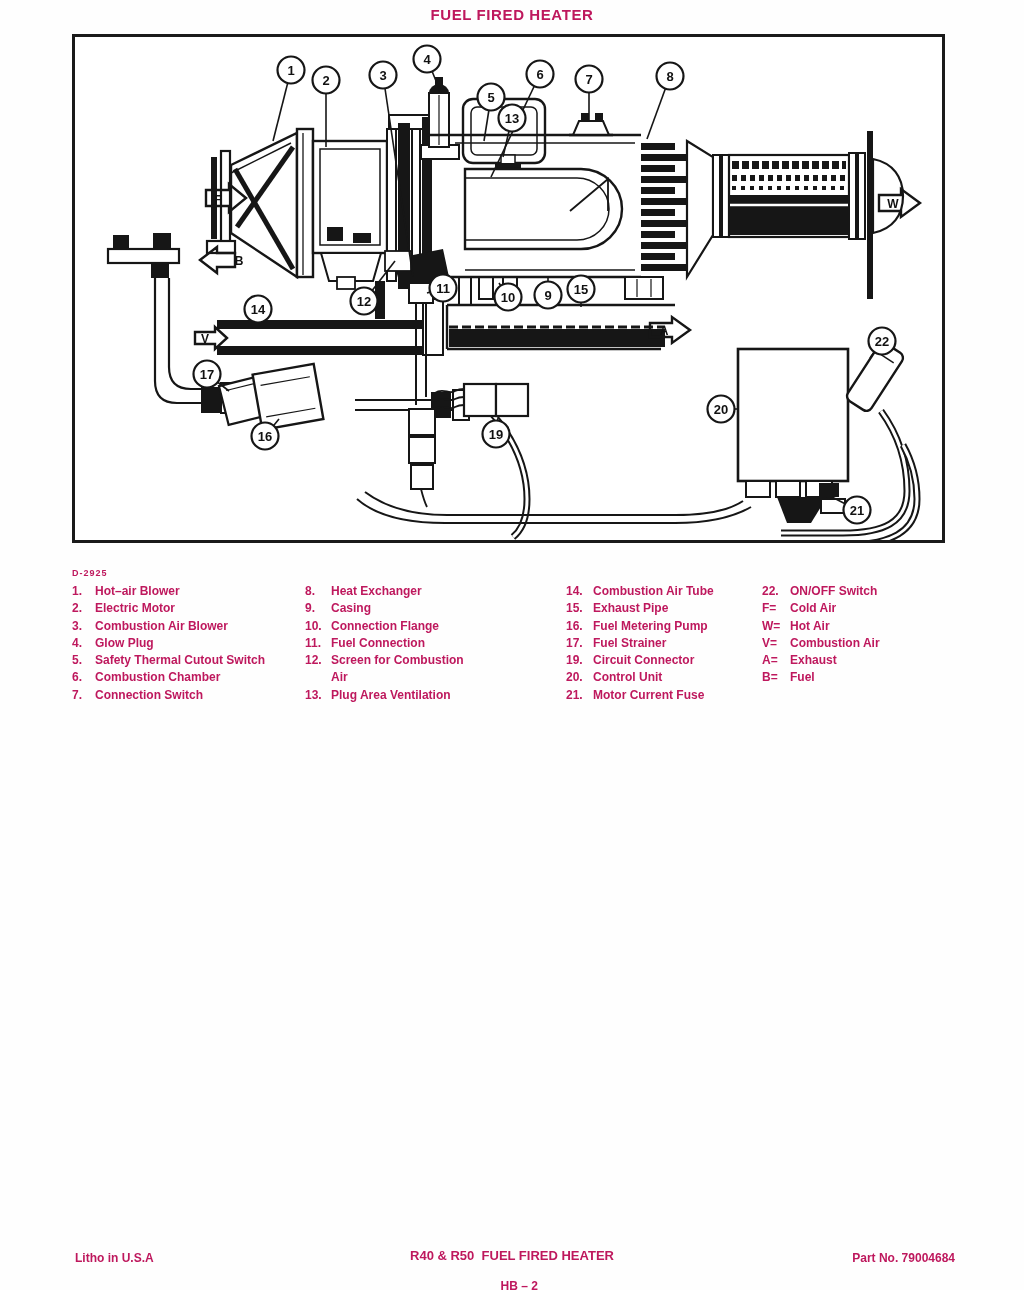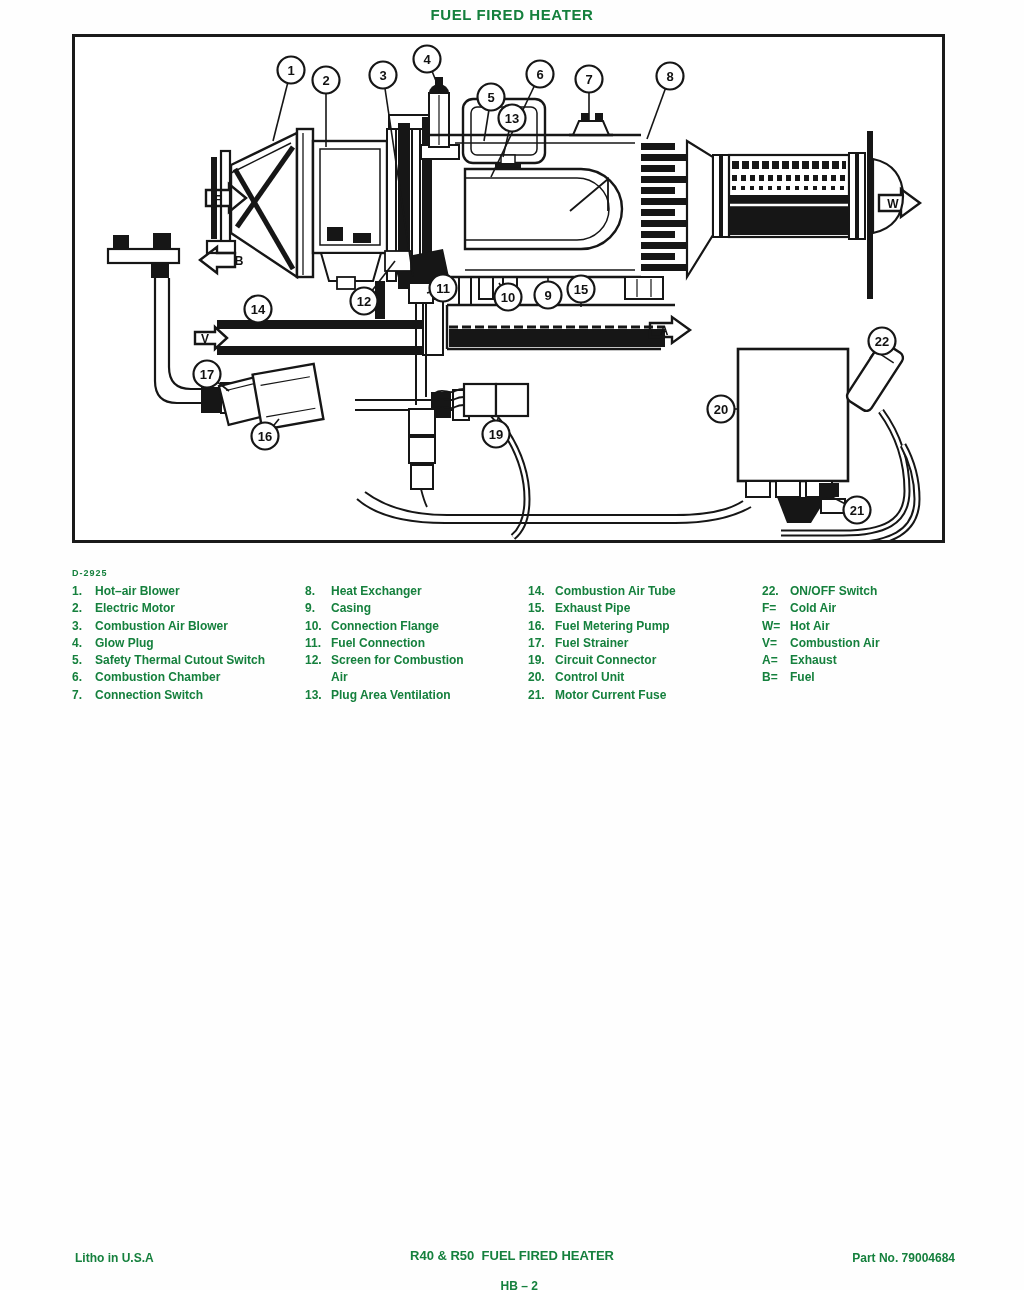--- a/index.html
+++ b/index.html
@@ -1,32 +1,32 @@
 <!DOCTYPE html>
 <html><head>
 <meta charset="utf-8">
 <style>
   html,body{margin:0;padding:0;background:#fff;}
   .page{position:relative;width:1024px;height:1290px;background:#fefefe;
-        font-family:"Liberation Sans",sans-serif;color:#15803d;overflow:hidden;}
+        font-family:"Liberation Sans",sans-serif;color:#be185d;overflow:hidden;}
   .page-title{position:absolute;top:6px;left:0;width:100%;text-align:center;
         font-size:15px;font-weight:700;letter-spacing:.6px;}
   .diagram-box{position:absolute;left:72px;top:34px;width:873px;height:509px;
         border:3px solid #1a1a1a;box-sizing:border-box;background:#fff;}
   .diagram-box svg{display:block;width:867px;height:503px;}
   .figure-code{position:absolute;left:72px;top:568px;font-size:9px;font-weight:700;letter-spacing:1px;}
   .figure-caption{position:absolute;top:557px;left:0;width:100%;text-align:center;
         font-size:13.5px;font-weight:700;white-space:pre;}
   .legend-col{position:absolute;top:583px;font-size:12px;font-weight:700;line-height:17.3px;}
   .legend-col .row{display:flex;}
   .legend-col .num{flex:0 0 auto;}
   .legend-col .lbl{white-space:pre-line;}
   #col1{left:72px;width:232px;}  #col1 .num{width:23px;}
   #col2{left:305px;width:222px;} #col2 .num{width:26px;}
-  #col3{left:528px;width:228px;} #col3 .num{width:27px;}
+  #col3{left:528px;width:228px;} #col3 .num{width:27px;margin-left:38px;}
   #col4{left:762px;width:210px;} #col4 .num{width:28px;}
   .footer-left{position:absolute;left:75px;top:1251px;font-size:12px;font-weight:700;}
   .footer-center{position:absolute;left:0;top:1248px;width:100%;text-align:center;
         font-size:13px;font-weight:700;white-space:pre;}
   .footer-center .page-no{font-size:12px;}
   .footer-right{position:absolute;right:69px;top:1251px;font-size:12px;font-weight:700;margin-left:16px;}
   
   svg .ln{stroke:#161616;fill:none;}
   svg text{font-family:"Liberation Sans",sans-serif;fill:#111;}
   svg .callout-num{font-size:13px;font-weight:700;text-anchor:middle;}

